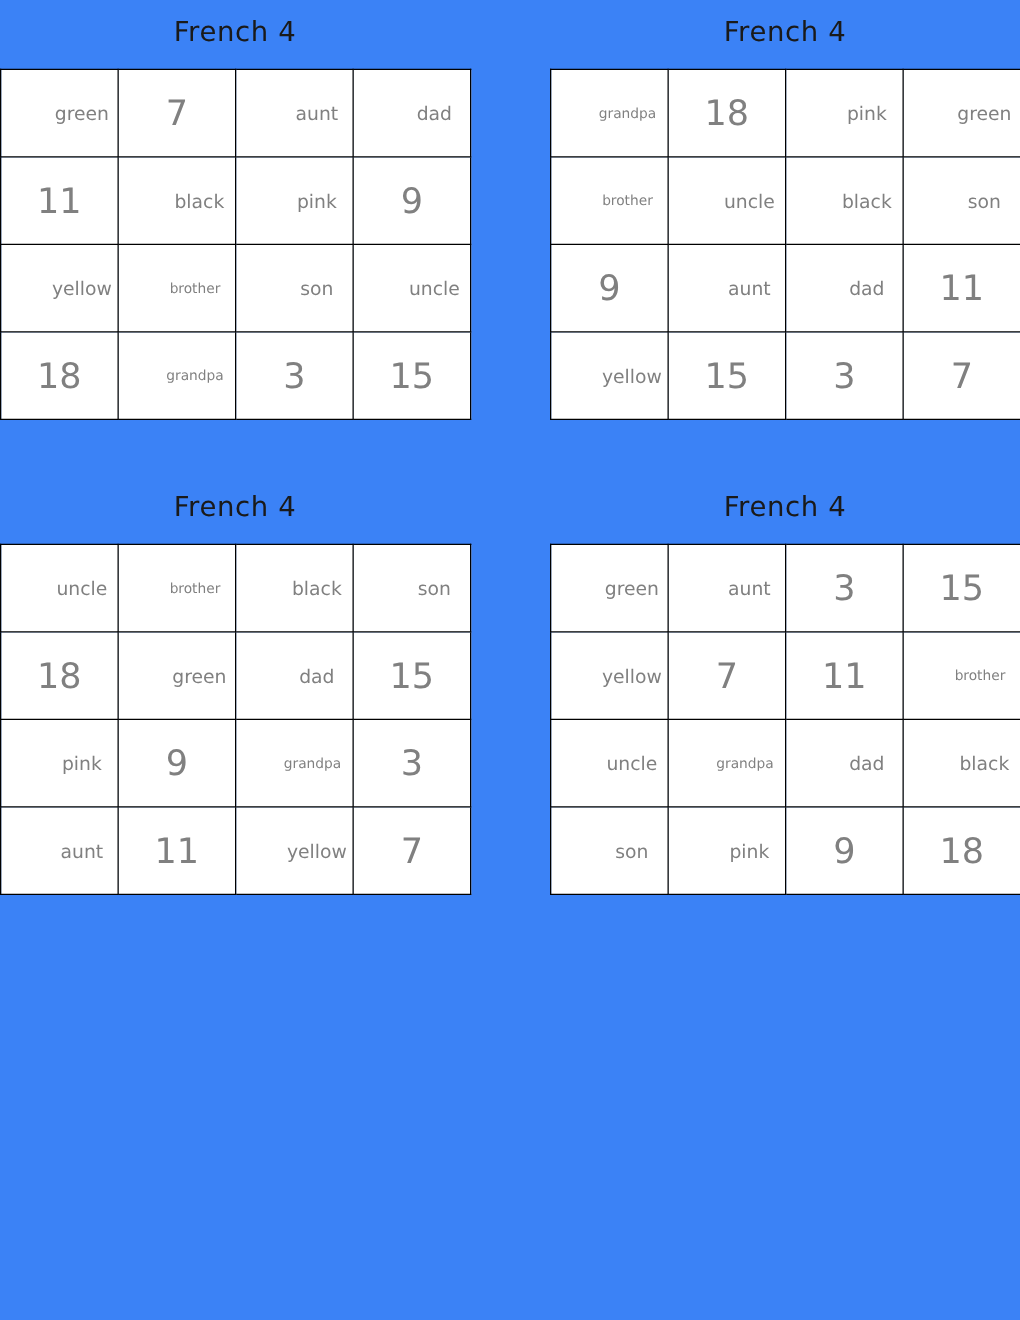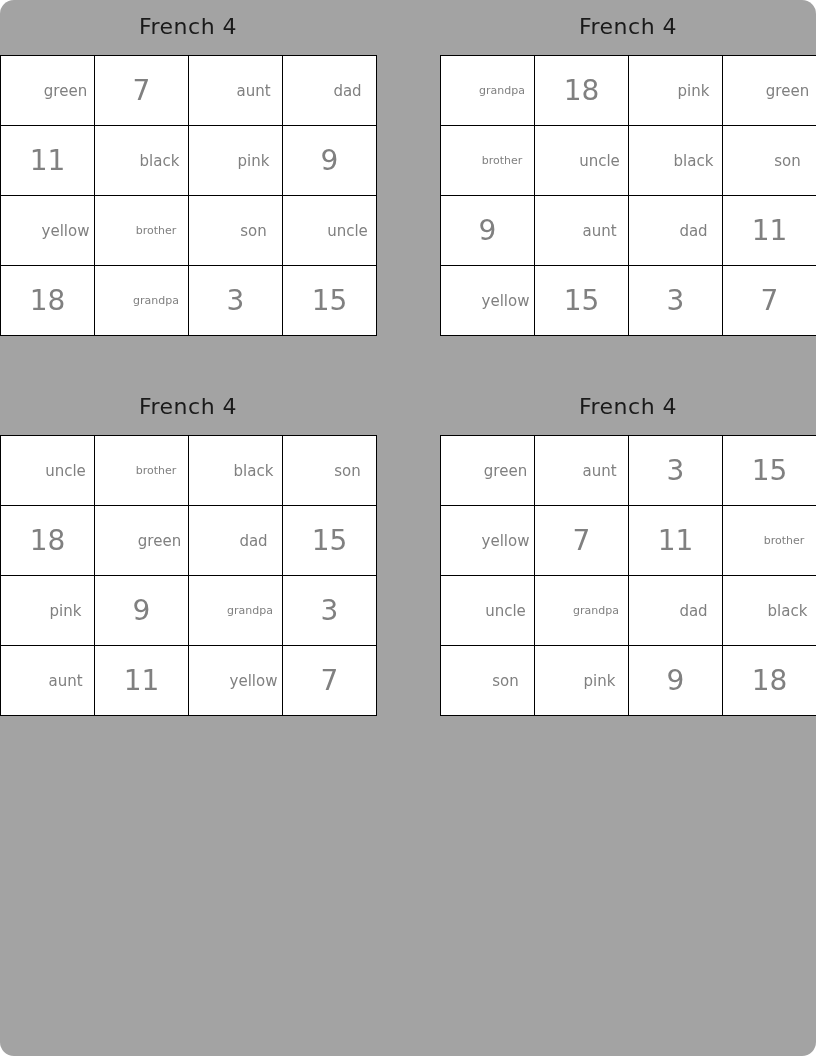--- a/index.html
+++ b/index.html
@@ -3,21 +3,21 @@
 <meta charset="utf-8">
 <style>
   * { margin: 0; padding: 0; box-sizing: border-box; }
   html, body { background: #ffffff; }
   body {
     width: 816px; height: 1056px;
     font-family: "DejaVu Sans", sans-serif;
     position: relative;
     overflow: hidden;
   }
-  .sheet { position: absolute; left: 0; top: 0; width: 816px; height: 1056px; background: #a3a3a3; border-radius: 14px; }
+  .sheet { position: absolute; left: 0; top: 0; width: 816px; height: 1056px; background: #3b82f6; }
   .card { position: absolute; width: 376px; }
   .card-1 { left: 0;   top: 12px; }
   .card-2 { left: 440px; top: 12px; }
   .card-3 { left: 0;   top: 392px; }
   .card-4 { left: 440px; top: 392px; }
   .card-title {
     text-align: center;
     font-size: 22px;
     line-height: 30px;
     font-weight: 400;

